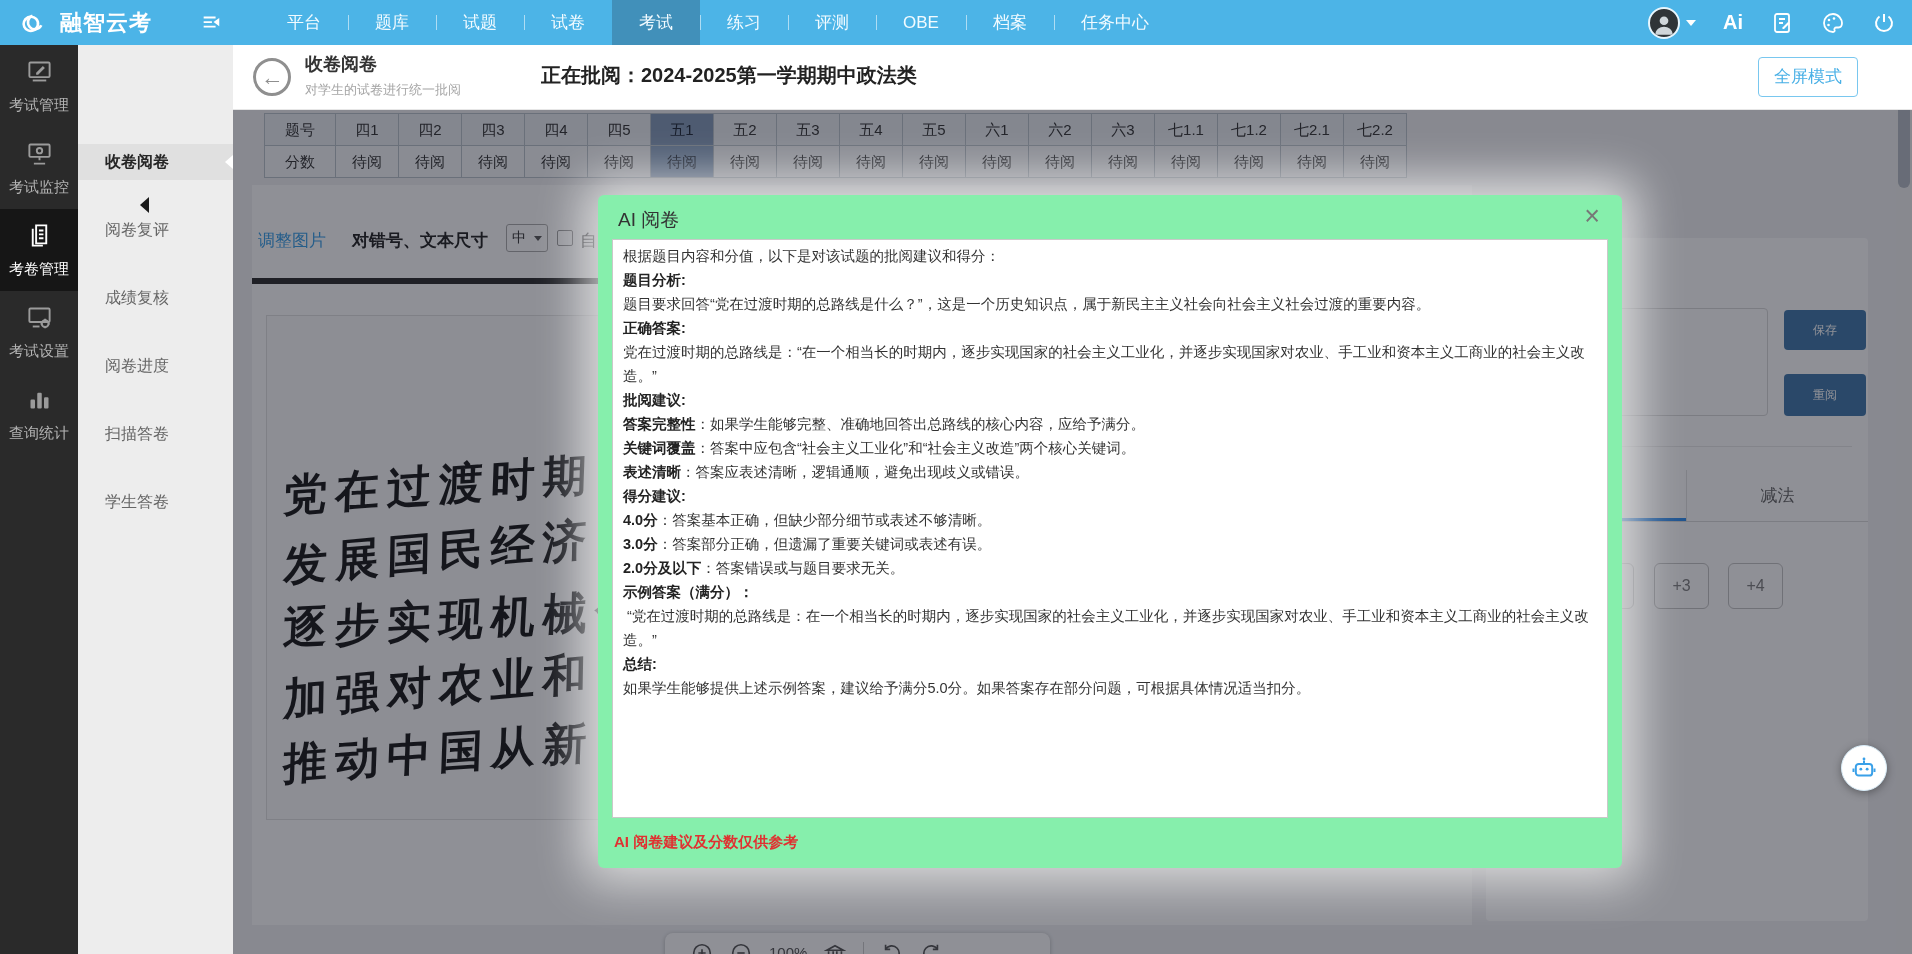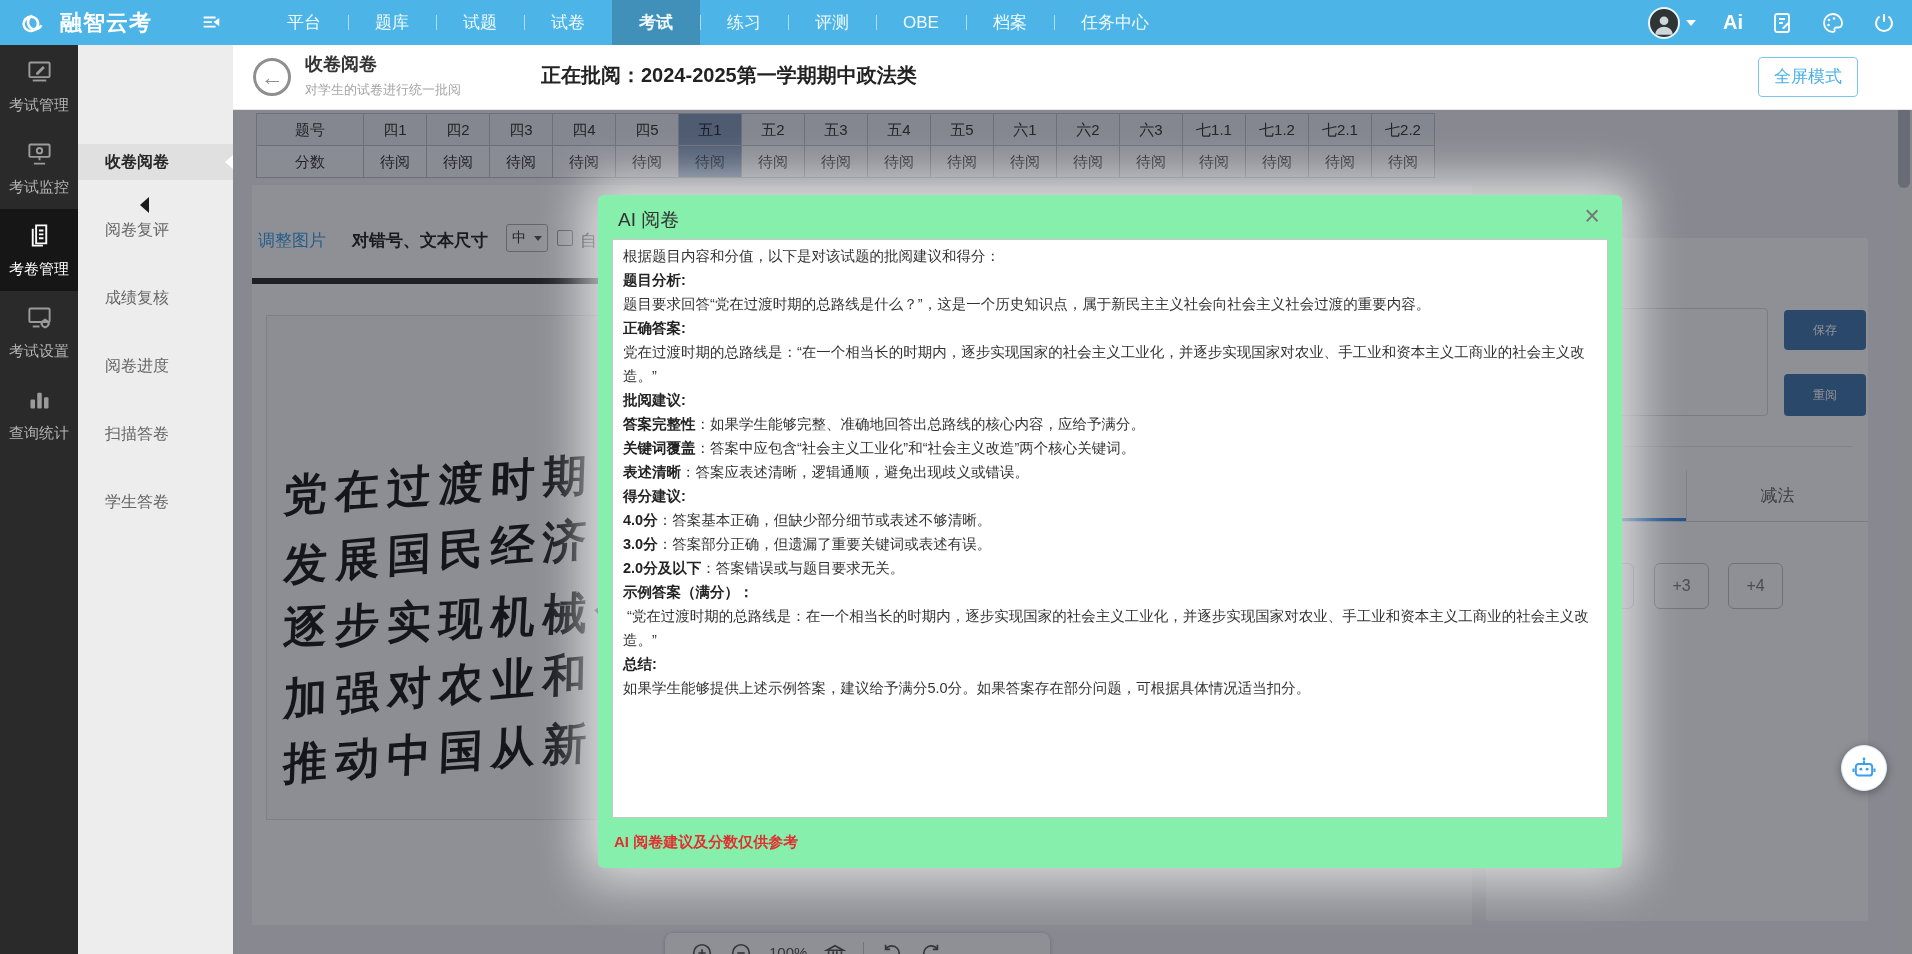--- a/index.html
+++ b/index.html
@@ -8,21 +8,21 @@
 
   
   .topbar{position:absolute;left:0;top:0;width:1912px;height:45px;background:#4cb4e7;display:flex;align-items:center;z-index:40;}
   .brand{display:flex;align-items:center;gap:10px;padding-left:16px;width:186px;}
   .brand-logo{width:34px;height:34px;}
   .brand-text{color:#fff;font-size:22px;font-weight:bold;letter-spacing:1px;white-space:nowrap;}
   .collapse-btn{width:30px;height:30px;margin-left:10px;display:flex;align-items:center;justify-content:center;cursor:pointer;}
   .topnav{display:flex;height:45px;margin-left:34px;}
   .nav-item{position:relative;height:45px;line-height:45px;padding:0 27px;color:#f2fbff;font-size:17px;cursor:pointer;white-space:nowrap;}
   .nav-item:not(:first-child)::before{content:"";position:absolute;left:0;top:15px;height:15px;width:1px;background:rgba(255,255,255,.55);}
-  .nav-item.active{background:#4190ba;font-weight:bold;}
+  .nav-item.active{background:#4190ba;}
   .nav-item.active::before{display:none;}
   .top-right{position:absolute;right:16px;top:0;height:45px;display:flex;align-items:center;gap:27px;}
   .avatar-wrap{display:flex;align-items:center;gap:6px;}
   .avatar{width:32px;height:32px;border-radius:50%;background:#2f3437;border:2px solid #e8f6fd;display:flex;align-items:flex-end;justify-content:center;overflow:hidden;}
   .caret-down{width:0;height:0;border-left:5px solid transparent;border-right:5px solid transparent;border-top:6px solid #fff;}
   .ai-label{color:#fff;font-size:20px;font-weight:bold;}
   .top-icon{width:24px;height:24px;color:#fff;}
 
   
   .iconbar{position:absolute;left:0;top:45px;width:78px;height:909px;background:#2a2a2a;z-index:30;}
@@ -48,21 +48,21 @@
   .fullscreen-btn{position:absolute;right:54px;top:12px;width:100px;height:40px;border:1px solid #79c7ef;border-radius:4px;color:#49b0e6;font-size:17px;text-align:center;line-height:38px;background:#fff;cursor:pointer;}
 
   
   .content-bg{position:absolute;left:233px;top:110px;width:1679px;height:844px;background:#f1f2f4;z-index:1;}
   .workspace{position:absolute;left:252px;top:185px;width:1220px;height:740px;background:#fff;z-index:2;}
 
   .qtable{position:absolute;left:252px;top:113px;z-index:3;}
   .qrow{display:flex;}
   .qcell{width:64px;height:33px;line-height:32px;text-align:center;font-size:15px;color:#333;border:1px solid #b9c2cb;margin-left:-1px;background:#eaeef2;white-space:nowrap;}
   .qrow.r2 .qcell{margin-top:-1px;background:#f6f8fa;}
-  .qcell.first{width:108px;margin-left:4px;font-weight:normal;}
+  .qcell.first{width:72px;margin-left:12px;font-weight:normal;}
   .qcell.hl{background:#849cba;color:#1c2533;}
   .qrow.r2 .qcell.hl{background:#8ba3c0;}
   .adjust-link{position:absolute;left:258px;top:229px;color:#3aa0e8;cursor:pointer;z-index:3;font-size:17px;}
   .size-label{position:absolute;left:352px;top:229px;color:#222;font-weight:bold;z-index:3;font-size:17px;}
   .size-select{position:absolute;left:506px;top:224px;width:42px;height:28px;border:1px solid #adadad;border-radius:3px;background:#fff;z-index:3;font-size:14px;color:#333;display:flex;align-items:center;justify-content:space-between;padding:0 5px;cursor:pointer;}
   .size-select .sel-caret{width:0;height:0;border-left:4px solid transparent;border-right:4px solid transparent;border-top:5px solid #555;}
   .auto-check{position:absolute;left:557px;top:230px;width:16px;height:16px;border:1px solid #8f8f8f;border-radius:2px;background:#fff;z-index:3;cursor:pointer;}
   .auto-label{position:absolute;left:580px;top:229px;color:#333;z-index:3;font-size:17px;}
   .dark-bar{position:absolute;left:252px;top:278px;width:560px;height:6px;background:#2d2d2d;z-index:3;}
 

